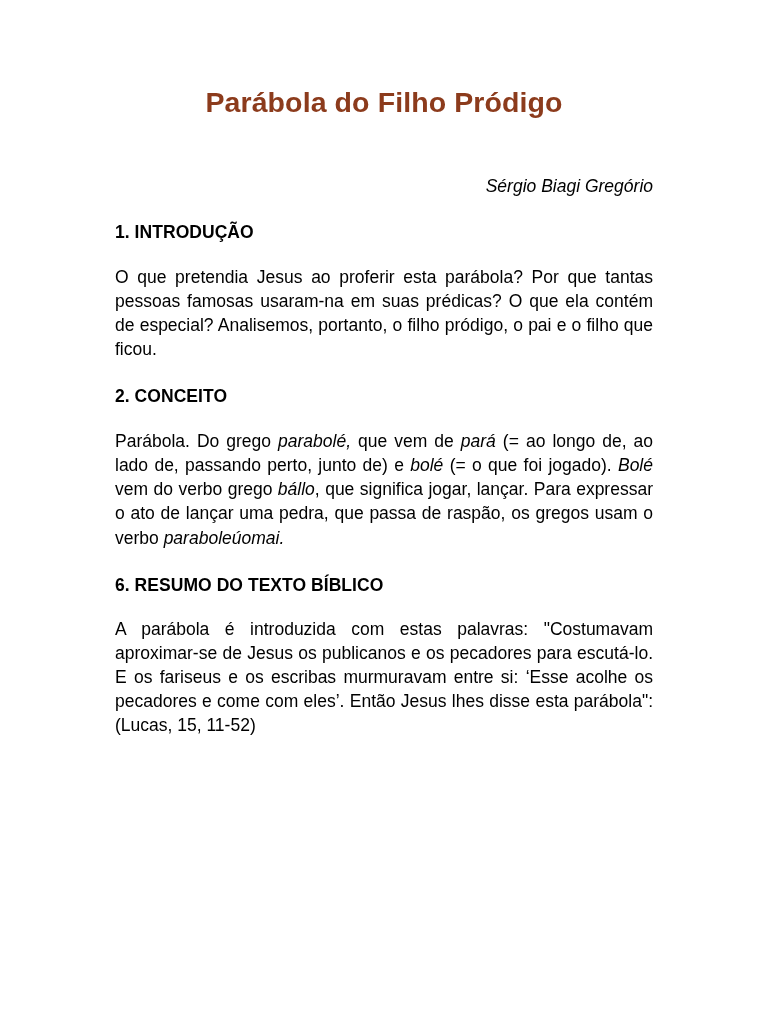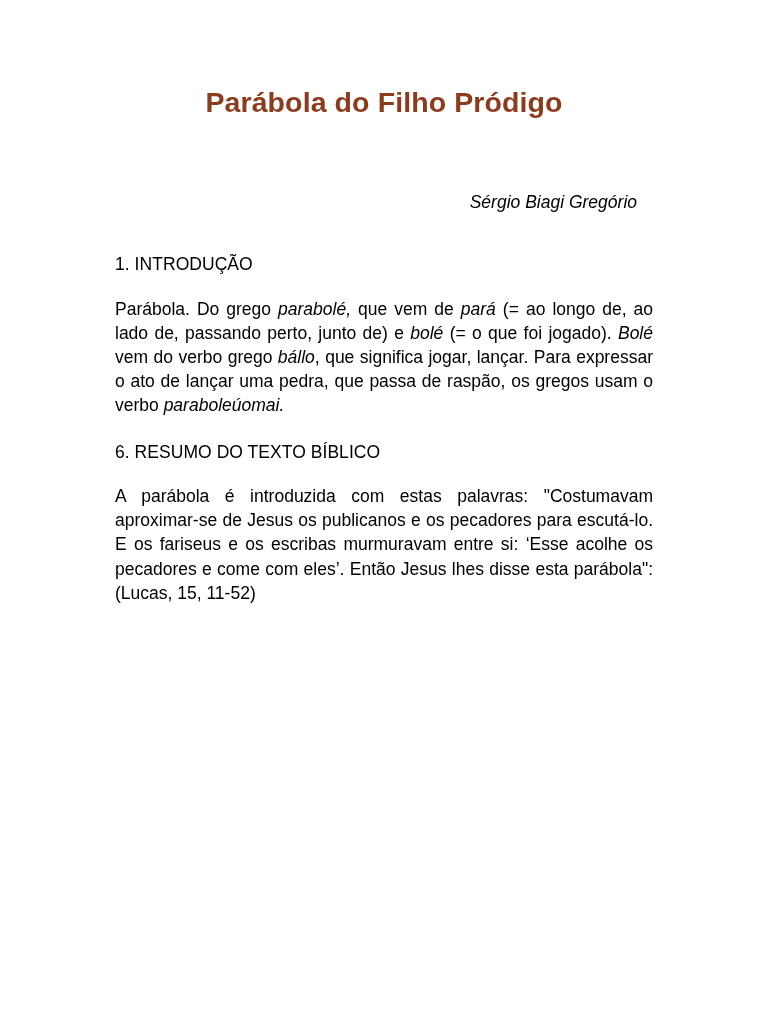--- a/index.html
+++ b/index.html
@@ -33,34 +33,34 @@
     margin: 0;
     padding-top: 86px;
     text-align: center;
     font-size: 28.5px;
     line-height: 1.18;
     font-weight: bold;
     letter-spacing: 0.1px;
     color: #8c3b1c;
   }
   .author {
-    margin: 16px;
+    margin: 0;
     padding-top: 56px;
     text-align: right;
     font-style: italic;
     font-size: 17.5px;
     line-height: 1.2;
     color: #000000;
   }
   h2.section {
     margin: 0;
     padding-top: 25px;
     font-size: 17.5px;
     line-height: 1.25;
-    font-weight: normal;
+    font-weight: bold;
     letter-spacing: 0.05px;
     color: #000000;
   }
   p.body-text {
     margin: 0;
     padding-top: 21px;
     font-size: 17.5px;
     line-height: 1.38;
     text-align: justify;
     text-justify: inter-word;
@@ -78,21 +78,23 @@
 
 <div class="page">
   <div class="content">
 
     <h1 class="doc-title">Parábola do Filho Pródigo</h1>
 
     <div class="author">Sérgio Biagi Gregório</div>
 
     <h2 class="section">1. INTRODUÇÃO</h2>
 
+    <p class="body-text">O que pretendia Jesus ao proferir esta parábola? Por que tantas pessoas famosas usaram-na em suas prédicas? O que ela contém de especial? Analisemos, portanto, o filho pródigo, o pai e o filho que ficou.</p>
 
+    <h2 class="section">2. CONCEITO</h2>
 
     <p class="body-text"><span class="b">Parábola</span><span>. Do grego </span><span class="i">parabolé,</span><span> que vem de </span><span class="i">pará</span><span> (= ao longo de, ao lado de, passando perto, junto de) e </span><span class="i">bolé</span><span> (= o que foi jogado). </span><span class="i">Bolé</span><span> vem do verbo grego </span><span class="i">bállo</span><span>, que significa jogar, lançar. Para expressar o ato de lançar uma pedra, que passa de raspão, os gregos usam o verbo </span><span class="i">paraboleúomai.</span></p>
 
 
 
     <h2 class="section">6. RESUMO DO TEXTO BÍBLICO</h2>
 
     <p class="body-text tight">A parábola é introduzida com estas palavras: "Costumavam aproximar-se de Jesus os publicanos e os pecadores para escutá-lo. E os fariseus e os escribas murmuravam entre si: ‘Esse acolhe os pecadores e come com eles’. Então Jesus lhes disse esta parábola": (Lucas, 15, 11-52)</p>
 
   </div>

